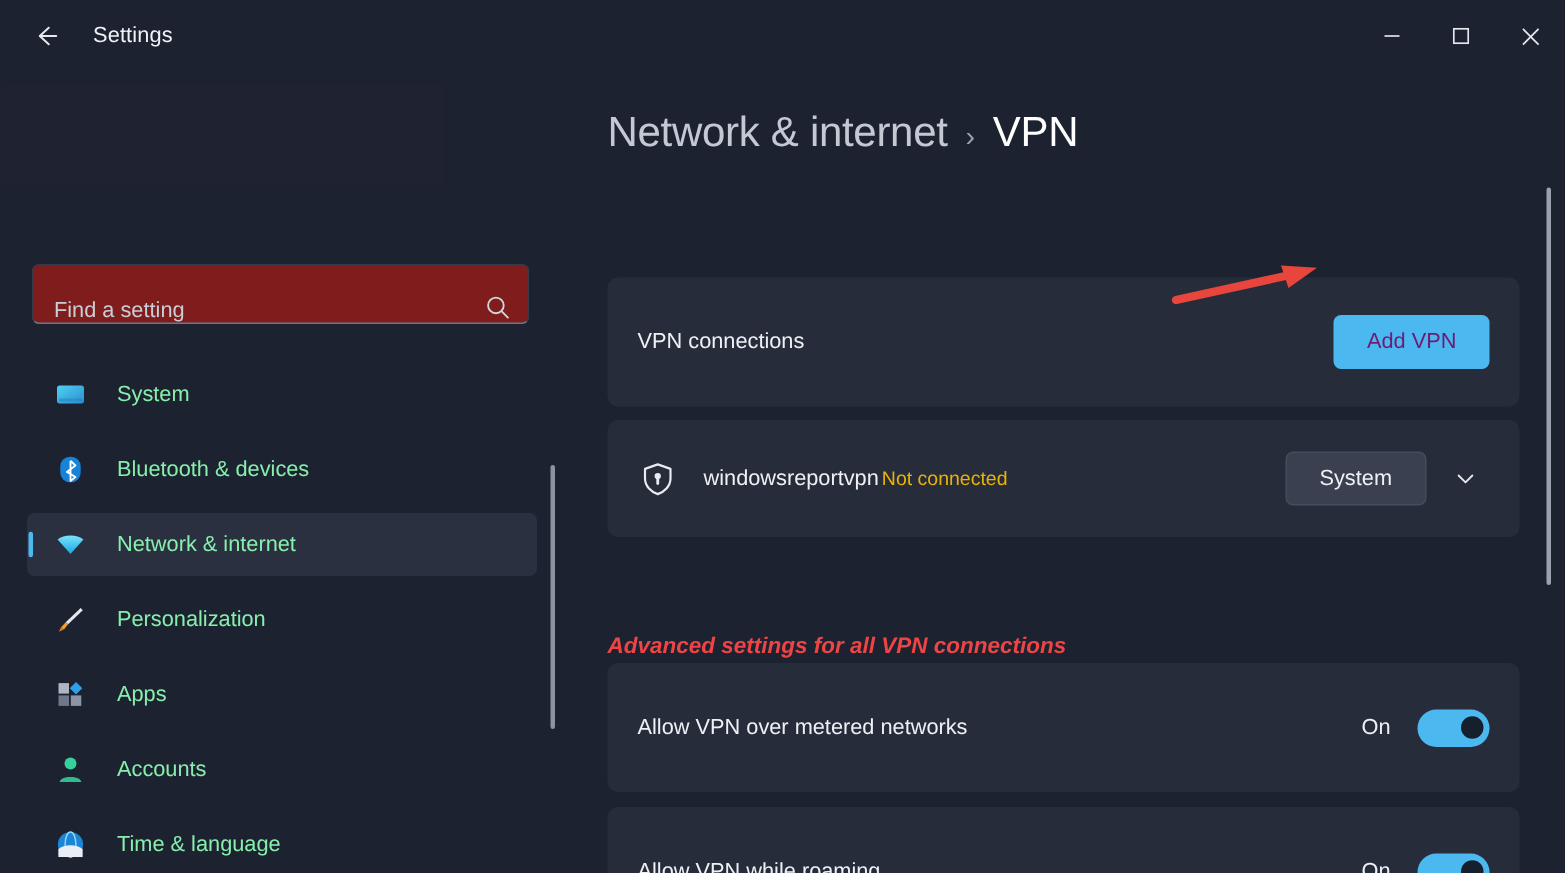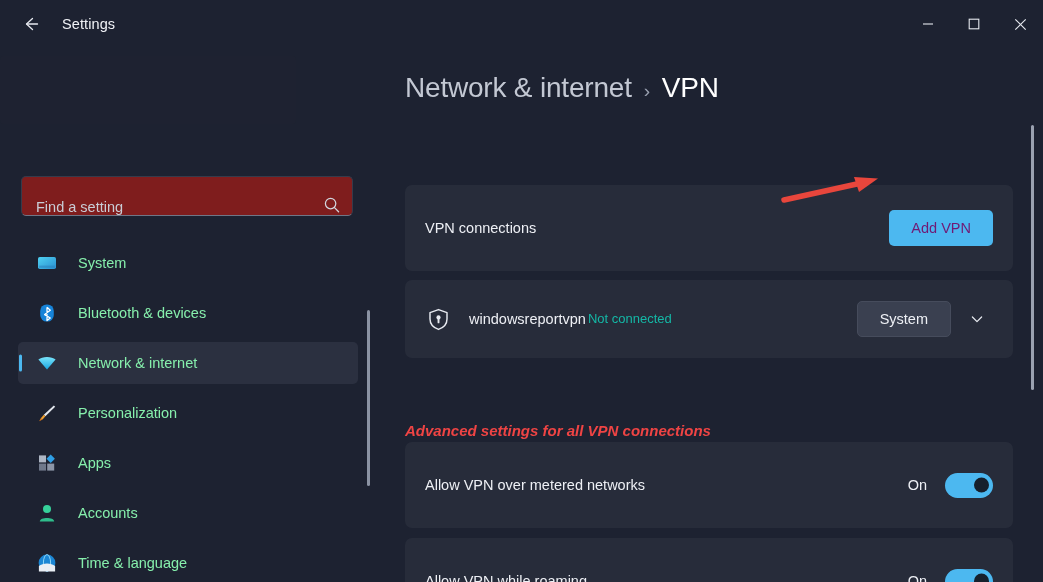--- a/index.html
+++ b/index.html
@@ -208,21 +208,21 @@
   }
 
   .vpn-icon {
     width: 26px; height: 26px;
     flex: 0 0 26px;
     margin-right: 18px;
     display: flex; align-items: center; justify-content: center;
   }
   .vpn-texts { display: flex; flex-direction: row; gap: 2px; }
   .vpn-name { font-size: 14.5px; color: #eef0f5; }
-  .vpn-status { font-size: 13px; color: #14b8a6; }
+  .vpn-status { font-size: 13px; color: #eab308; }
 
   .section-heading {
     position: absolute;
     left: 17px; top: 374px;
     font-size: 15px;
     font-weight: bold;
     color: #ef4444;
     font-style: italic;
   }
 

